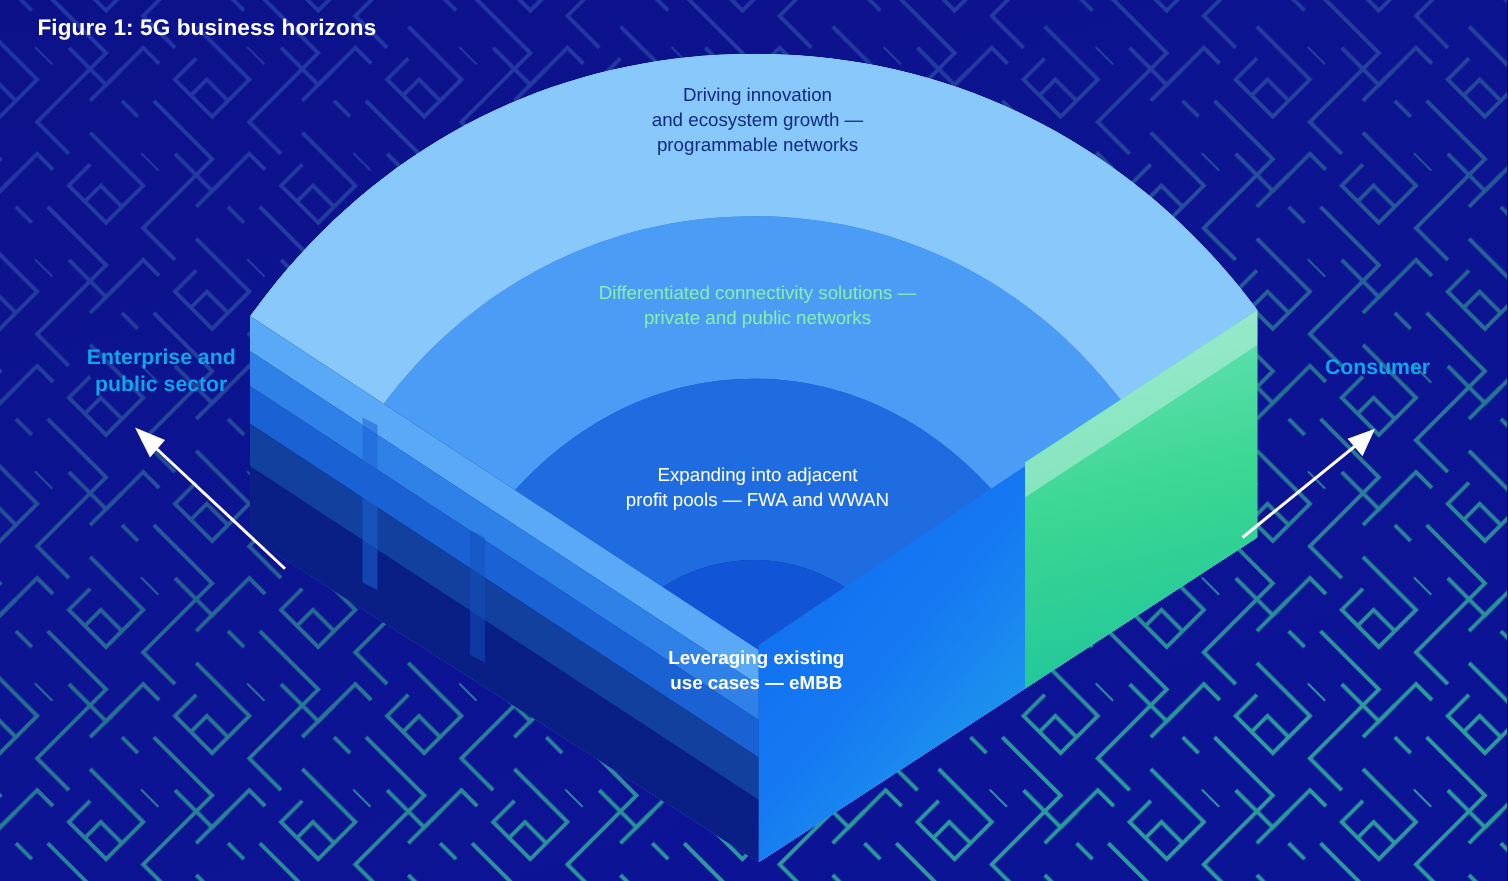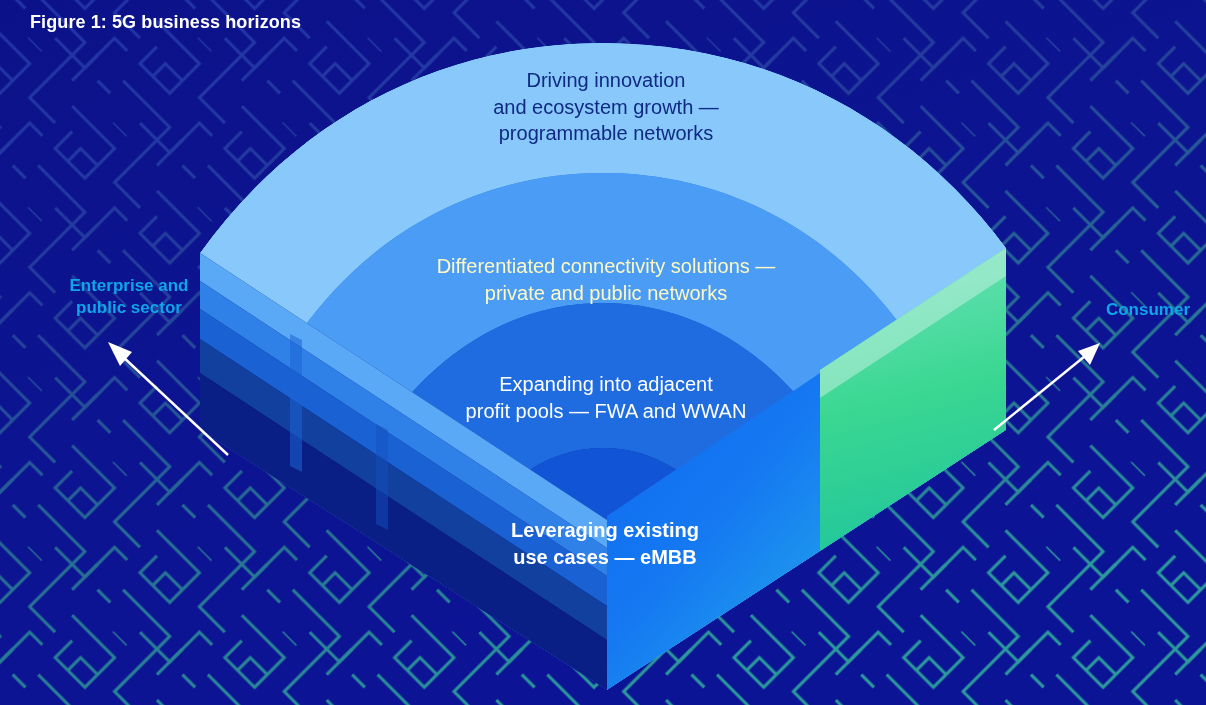--- a/index.html
+++ b/index.html
@@ -46,34 +46,34 @@
     white-space: pre-line;
   }
   #label-left {
     left: 34px;
     top: 275px;
     width: 190px;
     text-align: center;
   }
   #label-right {
     left: 1060px;
-    top: 299px;
+    top: 283px;
     width: 130px;
-    text-align: right;
+    text-align: left;
   }
   .ring-label {
     position: absolute;
     text-align: center;
     line-height: 1.33;
     white-space: pre-line;
-    font-size: 20px;
+    font-size: 15px;
     font-weight: normal;
   }
   #ring-label-4 { left: 456px; top: 67px;  width: 300px; color: #102a84; }
-  #ring-label-3 { left: 436px; top: 225px; width: 340px; color: #fef9c3; margin-top: 28px; }
+  #ring-label-3 { left: 436px; top: 225px; width: 340px; color: #86efac; }
   #ring-label-2 { left: 456px; top: 371px; width: 300px; color: #ffffff; }
   #ring-label-1 { left: 480px; top: 517px; width: 250px; color: #ffffff; font-weight: bold; }
 </style>
 </head>
 <body>
 
 <div id="stage">
 
   <svg id="bg-svg" viewBox="0 0 1206 705" preserveAspectRatio="none">
     <defs>

